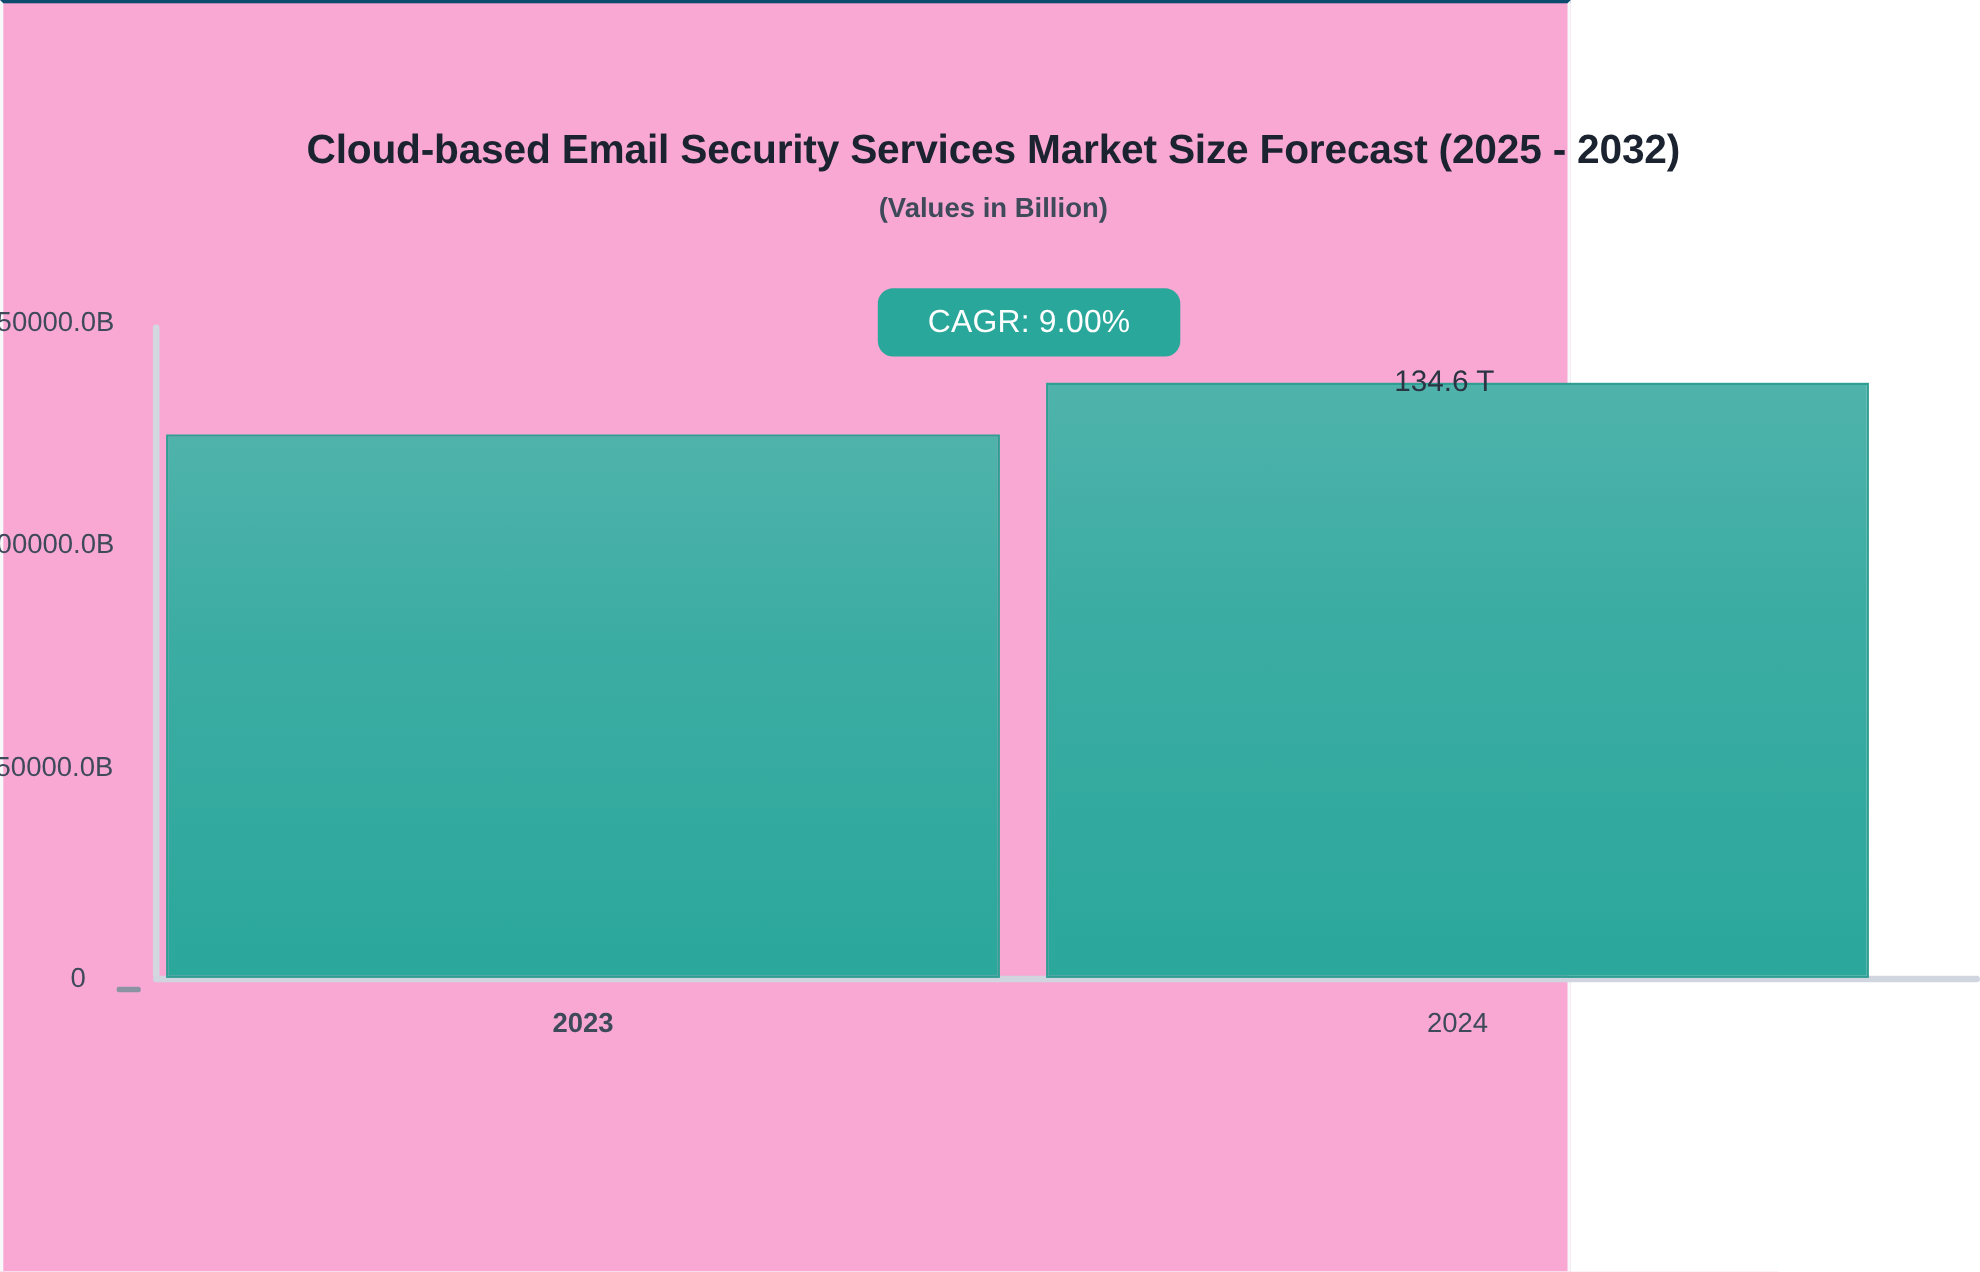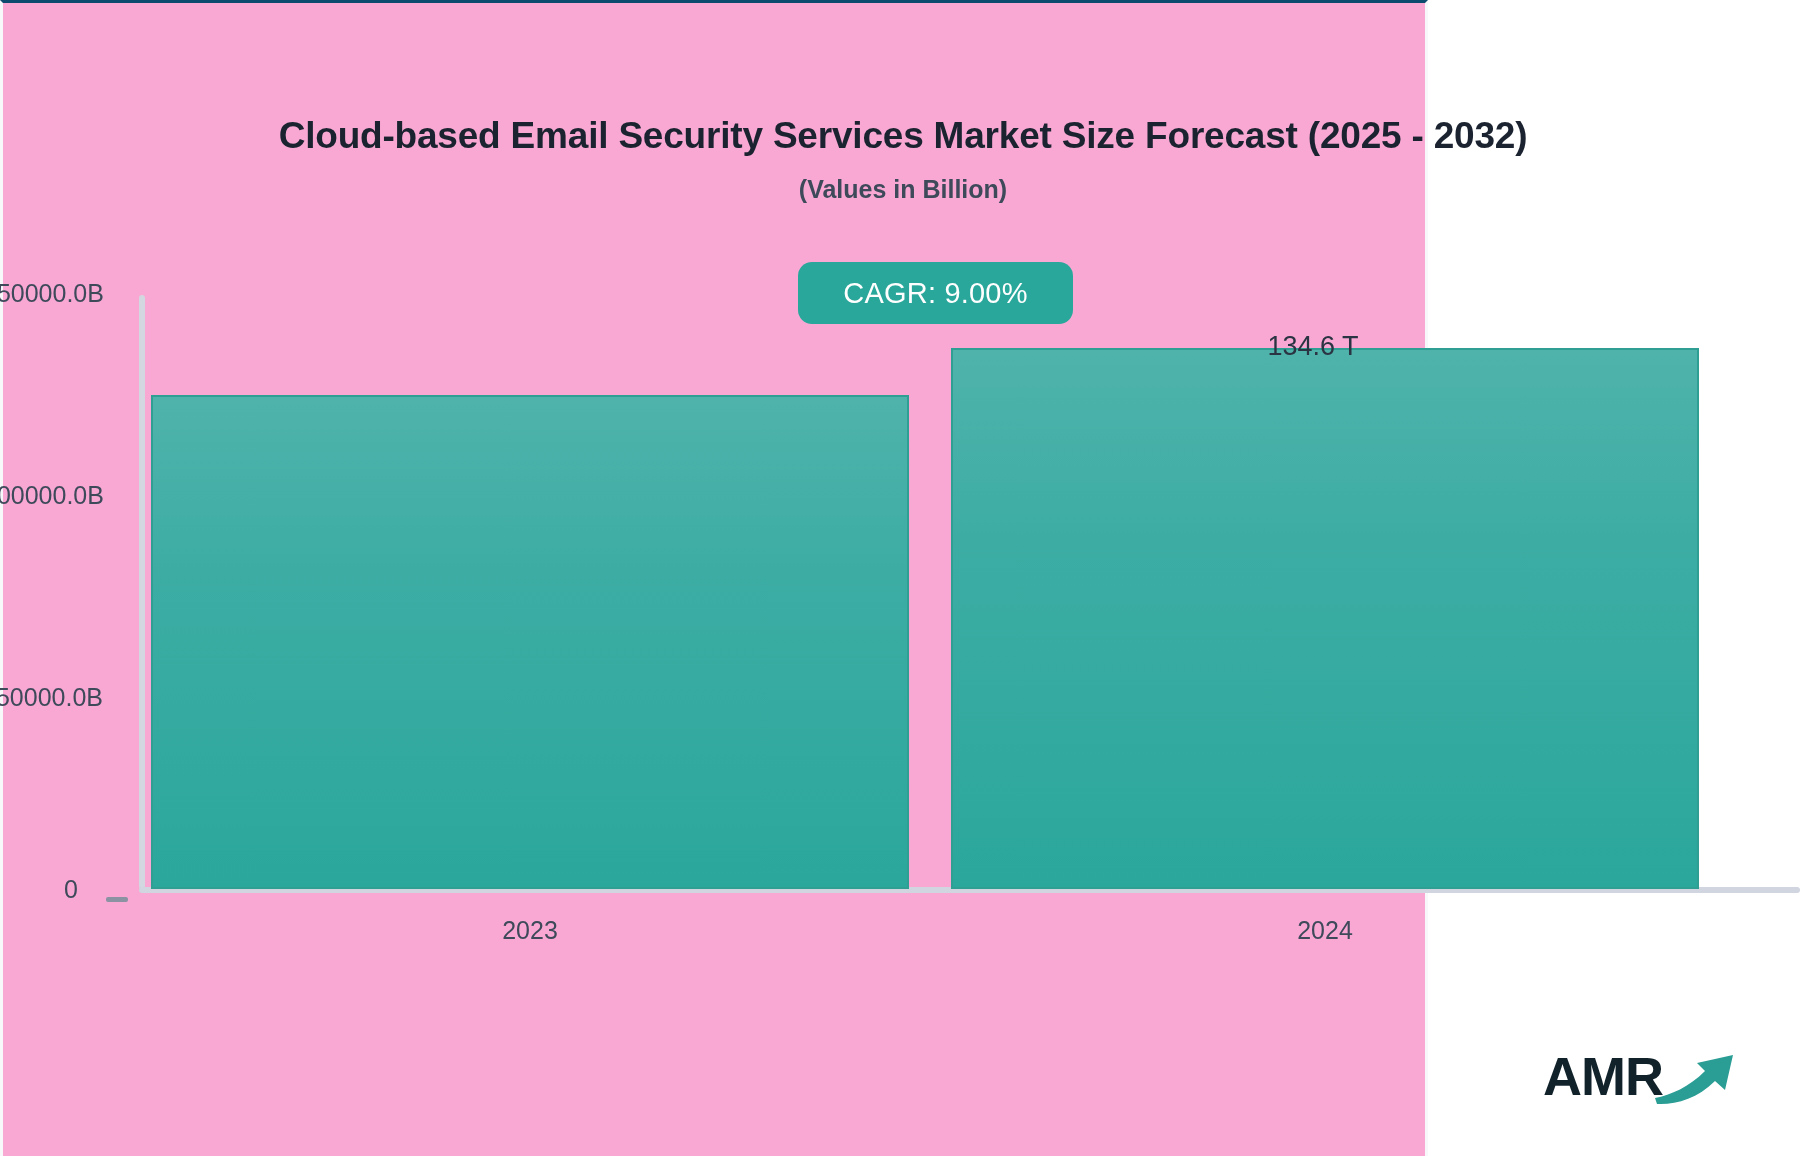--- a/index.html
+++ b/index.html
@@ -147,21 +147,21 @@
     margin-top: 20px;
   }
 
   .x-tick-label {
     position: absolute;
     text-align: center;
     font-size: 25px;
     color: #3e4a5a;
     top: 913px;
   }
-  #x-label-2023 { left: 148px; width: 758px; }
+  #x-label-2023 { left: 148px; width: 758px; font-weight: bold; }
   #x-label-2024 { left: 948px; width: 748px; }
 
   
   #cagr-badge {
     position: absolute;
     left: 795px;
     top: 259px;
     width: 275px;
     height: 62px;
     background: #2aa79b;
@@ -227,22 +227,14 @@
 
     <div class="x-tick-label" id="x-label-2023">2023</div>
     <div class="x-tick-label" id="x-label-2024">2024</div>
 
     <div id="cagr-badge">
       <span id="cagr-badge-text">CAGR: 9.00%</span>
     </div>
 
   </div>
 
-  <div id="amr-logo">
-    <span id="amr-logo-text">AMR</span>
-    <span id="amr-logo-arrow">
-      <svg width="86" height="62" viewBox="0 0 86 62" xmlns="http://www.w3.org/2000/svg">
-        <path d="M2 55 C 18 52, 36 44, 52 28 L 44 20 L 80 12 L 72 47 L 62 38 C 44 56, 22 62, 4 61 Z" fill="#2a9d94"></path>
-      </svg>
-    </span>
-  </div>
 
 </div>
 
 </body></html>

